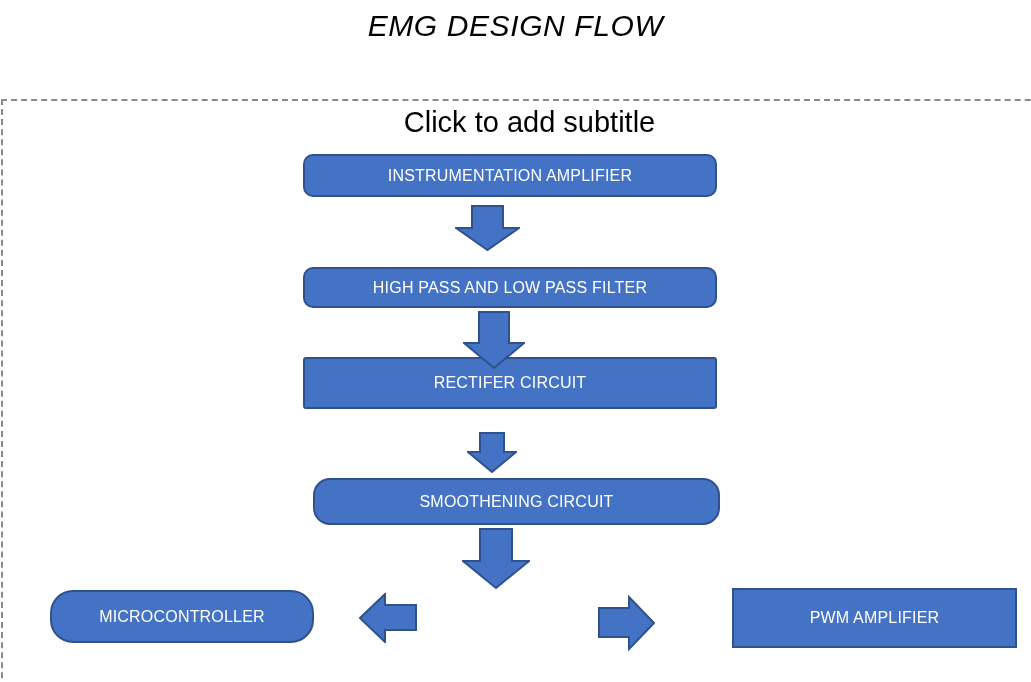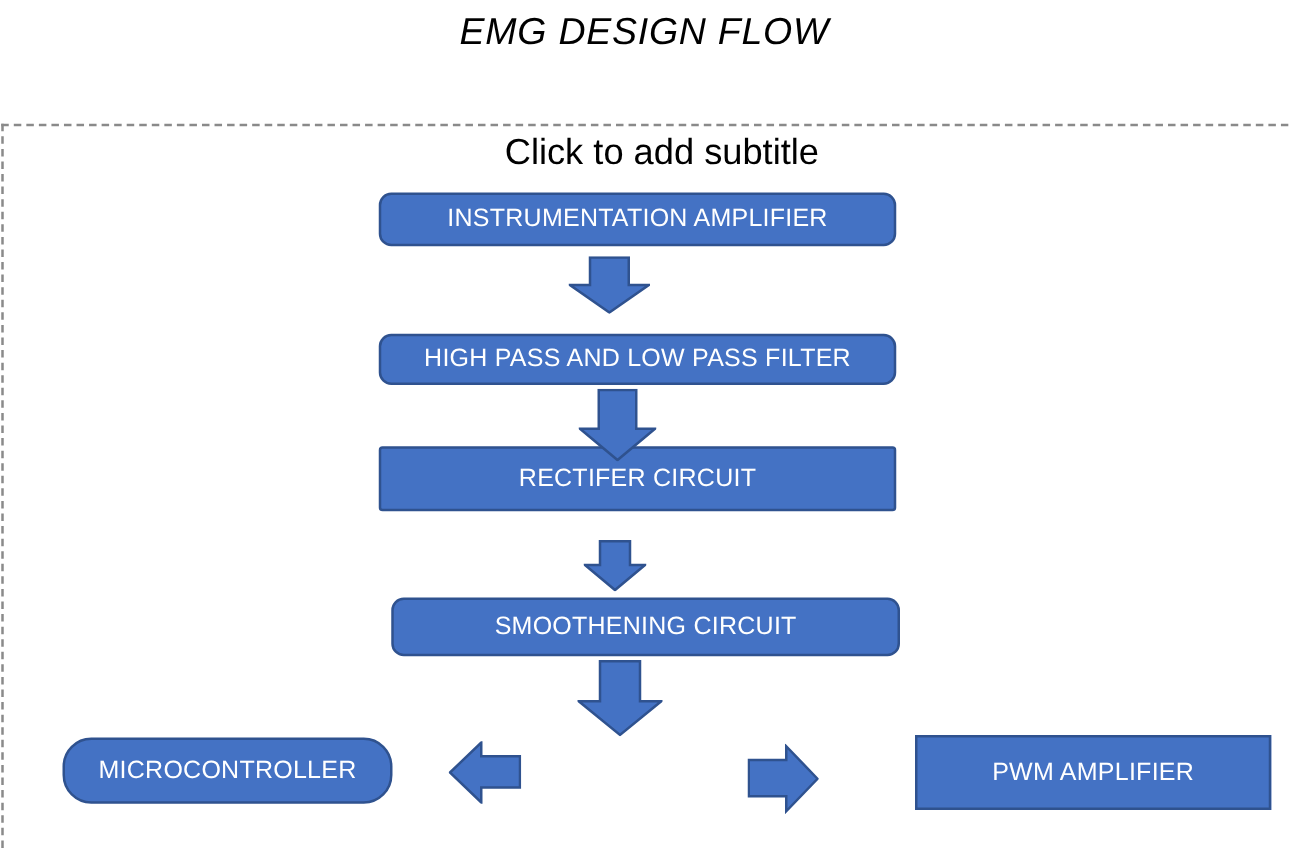--- a/index.html
+++ b/index.html
@@ -39,30 +39,30 @@
   }
 
   .node {
     position: absolute;
     display: flex;
     align-items: center;
     justify-content: center;
     background: var(--shape-fill, #4472C4);
     border: 2px solid var(--shape-border, #2F528F);
     color: var(--shape-text, #FFFFFF);
-    font-size: 20px;
+    font-size: 16px;
     letter-spacing: 0.2px;
     white-space: nowrap;
     border-radius: 10px;
     text-align: right;
   }
   #n1 { left: 303px; top: 154px; width: 414px; height: 43px; }
   #n2 { left: 303px; top: 267px; width: 414px; height: 41px; }
   #n3 { left: 303px; top: 357px; width: 414px; height: 52px; border-radius: 3px; }
-  #n4 { left: 313px; top: 478px; width: 407px; height: 47px; }
+  #n4 { left: 313px; top: 478px; width: 407px; height: 47px; border-radius: 17px; }
   #n5 { left: 50px;  top: 590px; width: 264px; height: 53px; border-radius: 23px; }
   #n6 { left: 732px; top: 588px; width: 285px; height: 60px; border-radius: 0; }
 
   .arrow { position: absolute; line-height: 0; }
   #a1 { left: 455px; top: 205px; }
   #a2 { left: 463px; top: 311px; }
   #a3 { left: 467px; top: 432px; }
   #a4 { left: 462px; top: 528px; }
   #a5 { left: 359px; top: 593px; }
   #a6 { left: 598px; top: 595px; }

